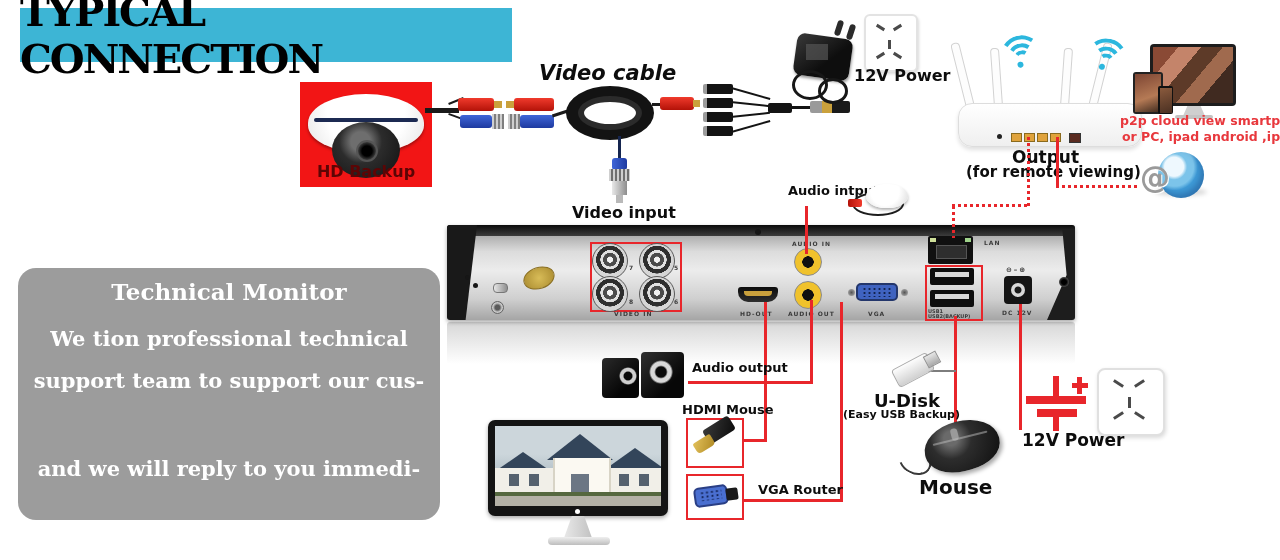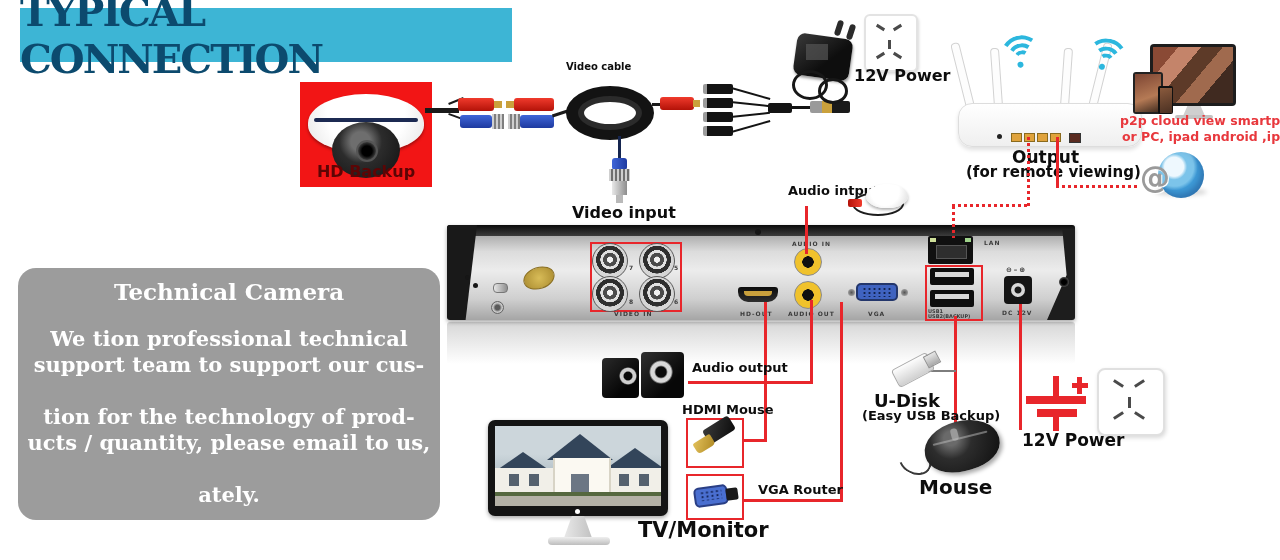--- a/index.html
+++ b/index.html
@@ -5,21 +5,21 @@
   html,body{margin:0;padding:0;background:#fff;}
   .stage{position:relative;width:1280px;height:560px;background:#fff;overflow:hidden;
          font-family:"DejaVu Sans","Liberation Sans",sans-serif;}
   .abs{position:absolute;}
   .lbl{position:absolute;font-weight:bold;color:#0d0d0d;white-space:nowrap;}
 
   
   .titlebar{left:20px;top:8px;width:492px;height:54px;background:#3db5d5;}
   .titletxt{width:100%;height:100%;display:flex;align-items:center;justify-content:center;
             font-family:"DejaVu Serif","Liberation Serif",serif;font-weight:bold;
-            font-size:40px;letter-spacing:-2px;color:#0c4a6e;}
+            font-size:40px;letter-spacing:-2px;color:#000000;}
 
   
   .techbox{left:18px;top:268px;width:422px;height:252px;background:#9c9c9c;border-radius:18px;
            color:#fff;font-family:"DejaVu Serif","Liberation Serif",serif;font-weight:bold;text-align:center;}
   .techtitle{position:absolute;left:0;top:10px;width:100%;font-size:23px;}
   .techline{position:absolute;left:0;width:100%;font-size:21px;white-space:nowrap;}
 
   
   .vline{position:absolute;width:3px;background:#e8262b;}
   .hline{position:absolute;height:3px;background:#e8262b;}
@@ -52,26 +52,24 @@
 </head>
 <body>
 
 <div class="stage">
 
   <div class="abs titlebar">
     <div class="titletxt">TYPICAL CONNECTION</div>
   </div>
 
   <div class="abs techbox">
-    <div class="techtitle">Technical Camera</div>
+    <div class="techtitle">Technical Monitor</div>
     <div class="techline" style="top:58px">We tion professional technical</div>
-    <div class="techline" style="top:84px">support team to support our cus-</div>
-    <div class="techline" style="top:136px">tion for the technology of  prod-</div>
-    <div class="techline" style="top:162px">ucts / quantity, please email to us,</div>
-    <div class="techline" style="top:214px">ately.</div>
+    <div class="techline" style="top:100px">support team to support our cus-</div>
+    <div class="techline" style="top:188px">and we will reply to you immedi-</div>
   </div>
 
   <div class="abs cambox">
     <div class="abs" style="left:8px;top:12px;width:116px;height:58px;border-radius:50% 50% 46% 46%;background:radial-gradient(circle at 50% 30%,#ffffff 0 55%,#e4e4e4 100%);box-shadow:0 2px 3px rgba(0,0,0,.35);"></div>
     <div class="abs" style="left:14px;top:36px;width:104px;height:4px;border-radius:2px;background:#1c2a52;"></div>
     <div class="abs" style="left:32px;top:40px;width:68px;height:56px;border-radius:50%;background:radial-gradient(circle at 42% 35%,#6e6e6e 0 18%,#2c2c2c 40%,#101010 100%);"></div>
     <div class="abs" style="left:56px;top:58px;width:18px;height:18px;border-radius:50%;background:radial-gradient(circle,#000 0 40%,#3c3c3c 70%);border:2px solid #555;"></div>
     <div class="camlabel">HD Backup</div>
   </div>
 
@@ -83,21 +81,21 @@
   <div class="abs" style="left:494px;top:101px;width:8px;height:7px;background:#caa13c;"></div>
   <div class="abs" style="left:506px;top:101px;width:8px;height:7px;background:#caa13c;"></div>
   <div class="abs" style="left:514px;top:98px;width:40px;height:13px;border-radius:3px;background:linear-gradient(180deg,#f03a2c,#b31208);"></div>
 
   <div class="abs" style="left:460px;top:115px;width:32px;height:13px;border-radius:3px;background:linear-gradient(180deg,#3f66d8,#1e3aa0);"></div>
   <div class="abs" style="left:492px;top:114px;width:12px;height:15px;background:repeating-linear-gradient(90deg,#cfcfcf 0 2px,#7f7f7f 2px 4px);"></div>
   <div class="abs" style="left:508px;top:114px;width:12px;height:15px;background:repeating-linear-gradient(90deg,#cfcfcf 0 2px,#7f7f7f 2px 4px);"></div>
   <div class="abs" style="left:520px;top:115px;width:34px;height:13px;border-radius:3px;background:linear-gradient(180deg,#3f66d8,#1e3aa0);"></div>
   <div class="abs" style="left:552px;top:112px;width:16px;height:3px;background:#1a1a1a;transform:rotate(-18deg);"></div>
 
-  <div class="lbl" style="left:566px;top:61px;font-size:10px;">Video cable</div>
+  <div class="lbl" style="left:539px;top:61px;font-size:21px;font-style:italic;">Video cable</div>
   <div class="abs" style="left:566px;top:86px;width:88px;height:54px;border-radius:50%;border:13px solid #131313;box-sizing:border-box;background:transparent;"></div>
   <div class="abs" style="left:578px;top:96px;width:64px;height:34px;border-radius:50%;border:6px solid #2b2b2b;box-sizing:border-box;"></div>
 
   <div class="abs" style="left:618px;top:136px;width:3px;height:26px;background:#15254f;"></div>
   <div class="abs" style="left:612px;top:158px;width:15px;height:12px;border-radius:3px;background:linear-gradient(90deg,#3f66d8,#1e3aa0);"></div>
   <div class="abs" style="left:609px;top:169px;width:21px;height:12px;background:repeating-linear-gradient(90deg,#cfcfcf 0 2px,#6f6f6f 2px 4px);"></div>
   <div class="abs" style="left:612px;top:181px;width:15px;height:14px;background:linear-gradient(90deg,#e8e8e8,#8d8d8d);"></div>
   <div class="abs" style="left:616px;top:195px;width:7px;height:8px;background:#b9b9b9;"></div>
   <div class="lbl" style="left:572px;top:203px;font-size:16px;">Video input</div>
 
@@ -298,26 +296,25 @@
       <div class="abs" style="left:124px;top:48px;width:10px;height:12px;background:#55616e;"></div>
       <div class="abs" style="left:144px;top:48px;width:10px;height:12px;background:#55616e;"></div>
       <div class="abs" style="left:76px;top:48px;width:18px;height:20px;background:#6b7684;"></div>
       <div class="abs" style="left:0;top:66px;width:166px;height:6px;background:#55683f;"></div>
       <div class="abs" style="left:0;top:70px;width:166px;height:10px;background:#b4b1a6;"></div>
     </div>
     <div class="abs" style="left:87px;top:89px;width:5px;height:5px;border-radius:50%;background:#fff;"></div>
   </div>
   <div class="abs" style="left:564px;top:516px;width:28px;height:22px;background:linear-gradient(90deg,#e8e8e8,#c2c2c2);clip-path:polygon(28% 0,72% 0,100% 100%,0 100%);"></div>
   <div class="abs" style="left:548px;top:537px;width:62px;height:8px;border-radius:4px;background:linear-gradient(180deg,#efefef,#bdbdbd);"></div>
-  <div class="lbl" style="left:638px;top:518px;font-size:21px;">TV/Monitor</div>
 
   <div class="abs" style="left:893px;top:360px;width:38px;height:18px;border-radius:4px;background:linear-gradient(180deg,#fdfdfd,#cfcfcf);border:1px solid #aaa;transform:rotate(-28deg);"></div>
   <div class="abs" style="left:925px;top:353px;width:12px;height:11px;background:linear-gradient(180deg,#e6e6e6,#a8a8a8);border:1px solid #8f8f8f;transform:rotate(-28deg);"></div>
   <div class="lbl" style="left:874px;top:390px;font-size:18px;">U-Disk</div>
-  <div class="lbl" style="left:843px;top:408px;font-size:13px;padding-left:19px;">(Easy USB Backup)</div>
+  <div class="lbl" style="left:843px;top:408px;font-size:11px;">(Easy USB Backup)</div>
 
   <div class="abs" style="left:898px;top:448px;width:34px;height:26px;border-radius:50%;border:2px solid #3a3a3a;border-top-color:transparent;border-left-color:transparent;box-sizing:border-box;transform:rotate(28deg);"></div>
   <div class="abs" style="left:924px;top:421px;width:76px;height:50px;border-radius:50% 50% 46% 46%;background:radial-gradient(circle at 38% 30%,#6a6a6a 0 12%,#2d2d2d 35%,#0c0c0c 100%);transform:rotate(-14deg);box-shadow:2px 3px 4px rgba(0,0,0,.35);">
     <span class="abs" style="left:30px;top:6px;width:7px;height:12px;border-radius:3px;background:#9a9a9a;"></span>
     <span class="abs" style="left:10px;top:16px;width:56px;height:2px;background:rgba(190,190,190,.5);border-radius:2px;"></span>
   </div>
   <div class="lbl" style="left:919px;top:475px;font-size:20px;">Mouse</div>
 
   <div class="abs" style="left:1072px;top:383px;width:16px;height:5px;background:#e8262b;"></div>
   <div class="abs" style="left:1077px;top:377px;width:5px;height:17px;background:#e8262b;"></div>

